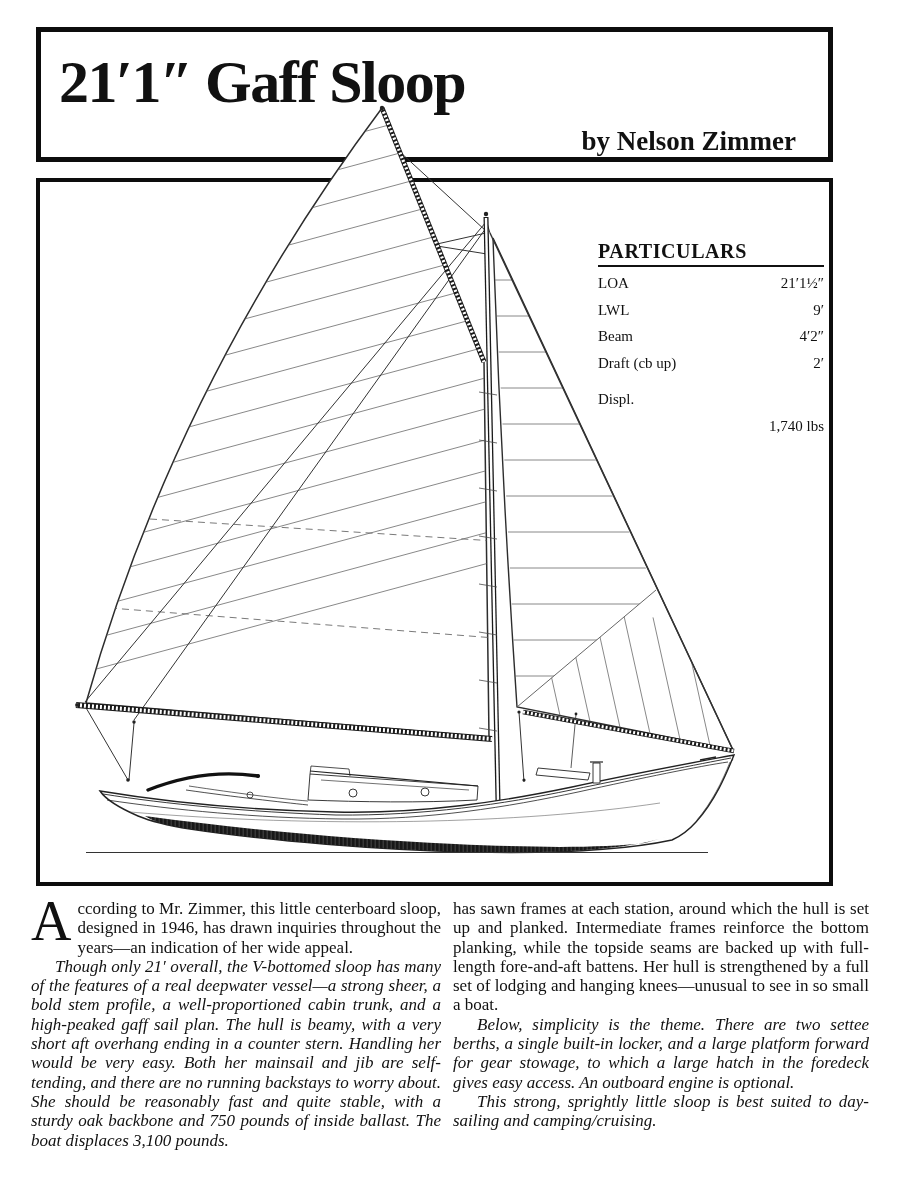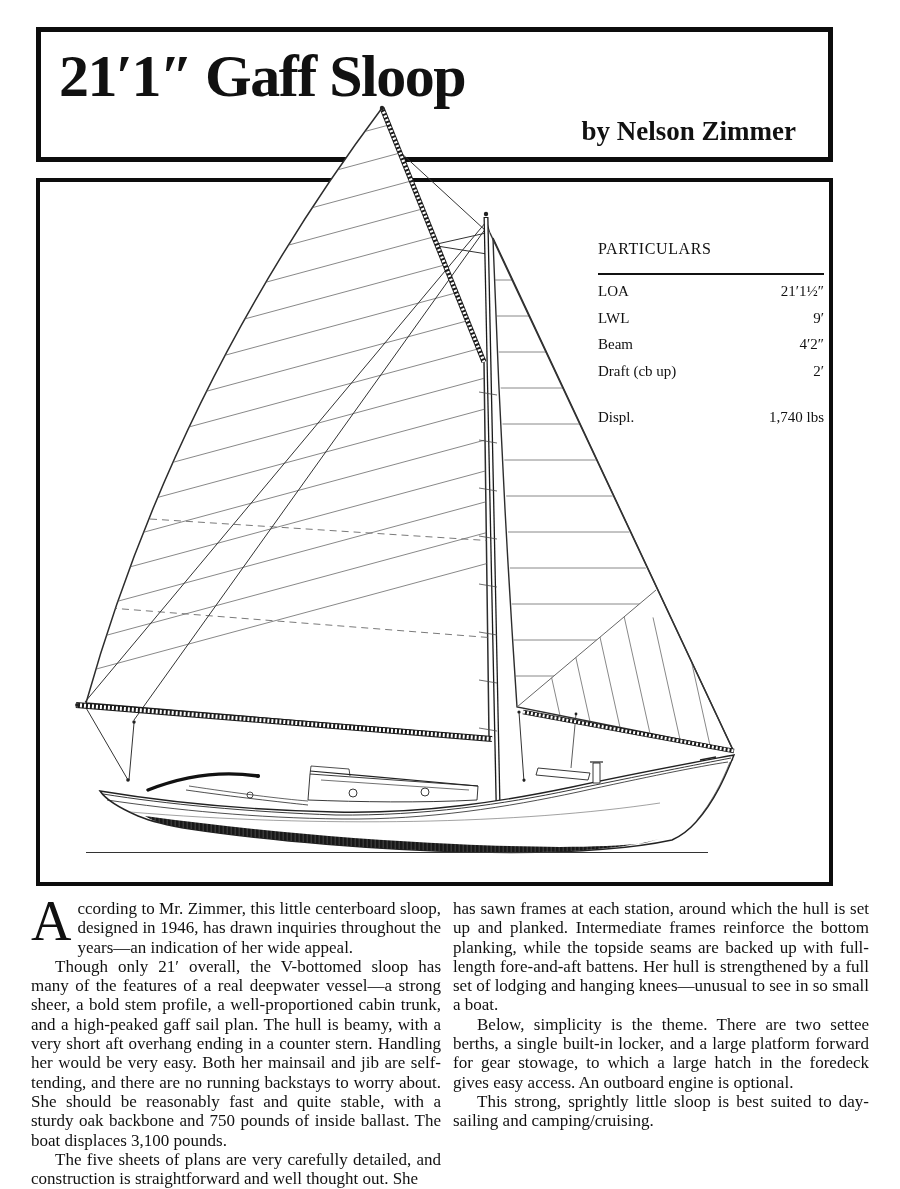--- a/index.html
+++ b/index.html
@@ -6,48 +6,48 @@
     --ink:#111111; --paper:#ffffff; --line:#2d2d2d; --border:#0d0d0d;
   }
   *{box-sizing:border-box; margin:0; padding:0;}
   html,body{background:#e8e8e8;}
   body{font-family:"Liberation Serif", serif;}
   .page{position:relative; width:900px; height:1189px; background:var(--paper); margin:0 auto; overflow:hidden;}
 
   
   .title-box{position:absolute; left:36px; top:27px; width:797px; height:135px;
     border:5px solid var(--border); z-index:1;}
-  .title-box h1{position:absolute; left:18px; top:10px; font-size:60px; font-weight:bold;
+  .title-box h1{position:absolute; left:18px; top:16px; font-size:60px; font-weight:bold;
     letter-spacing:-1.5px; color:var(--ink); white-space:nowrap;}
-  .byline{position:absolute; right:32px; bottom:10px; font-size:27px; font-weight:bold; color:var(--ink);}
+  .byline{position:absolute; right:32px; bottom:0; font-size:27px; font-weight:bold; color:var(--ink);}
 
   
   .drawing-box{position:absolute; left:36px; top:178px; width:797px; height:708px;
     border:4px solid var(--border); z-index:1; background:var(--paper);}
 
   
   .particulars{position:absolute; left:598px; top:240px; width:226px; z-index:4; color:var(--ink);}
-  .p-head{font-size:16px; font-weight:normal; letter-spacing:.6px; padding-bottom:15px;
+  .p-head{font-size:20px; font-weight:bold; letter-spacing:.6px; padding-bottom:2px;
     border-bottom:2px solid var(--ink); margin-bottom:3px;}
   .p-row{display:flex; justify-content:space-between; font-size:15px; line-height:26.5px;}
   .p-row .p-label{white-space:nowrap;}
   .p-row .p-value{white-space:nowrap; text-align:right;}
   .p-row.indent .p-label{padding-left:46px;}
-  .p-row.gap{margin-top:20px;}
+  .p-row.gap{margin-top:10px;flex-direction:column;}
 
   
   svg.boat{position:absolute; left:0; top:0; z-index:3; pointer-events:none;}
 
   
   .article{position:absolute; left:31px; top:899px; width:838px; height:290px; overflow:hidden;
     display:flex; z-index:2; color:var(--ink);}
   .col{font-size:17px; line-height:19.3px; text-align:justify; hyphens:auto; -webkit-hyphens:auto;}
   .col-left{width:410px; margin-right:12px;}
   .col-right{width:416px;}
-  .col p.ind{text-indent:24px;}
+  .col p.ind{text-indent:24px;font-style:italic;}
   .dropcap{float:left; font-size:56px; line-height:42px; height:40px; padding:1px 6px 0 0; color:var(--ink);}
 </style>
 </head>
 <body>
 
 <div class="page">
 
   <header class="title-box">
     <h1>21′1″ Gaff Sloop</h1>
     <div class="byline">by Nelson Zimmer</div>
@@ -230,21 +230,20 @@
       <path d="M148,790 C186,775 224,771 258,776" fill="none" stroke="#111111" stroke-width="3.4" stroke-linecap="round"></path>
       <circle cx="258" cy="776" r="2" fill="#111111"></circle>
       <line x1="700" y1="760" x2="716" y2="757" stroke="#222222" stroke-width="1.6"></line>
     </g>
   </svg>
 
   <main class="article">
     <div class="col col-left">
       <p><span class="dropcap">A</span><span>ccording to Mr. Zimmer, this little centerboard sloop, designed in 1946, has drawn inquiries throughout the years—an indication of her wide appeal.</span></p>
       <p class="ind">Though only 21′ overall, the V-bottomed sloop has many of the features of a real deepwater vessel—a strong sheer, a bold stem profile, a well-proportioned cabin trunk, and a high-peaked gaff sail plan. The hull is beamy, with a very short aft overhang ending in a counter stern. Handling her would be very easy. Both her mainsail and jib are self-tending, and there are no running backstays to worry about. She should be reasonably fast and quite stable, with a sturdy oak backbone and 750 pounds of inside ballast. The boat displaces 3,100 pounds.</p>
-      <p class="ind">The five sheets of plans are very carefully detailed, and construction is straightforward and well thought out. She</p>
     </div>
     <div class="col col-right">
       <p>has sawn frames at each station, around which the hull is set up and planked. Intermediate frames reinforce the bottom planking, while the topside seams are backed up with full-length fore-and-aft battens. Her hull is strengthened by a full set of lodging and hanging knees—unusual to see in so small a boat.</p>
       <p class="ind">Below, simplicity is the theme. There are two settee berths, a single built-in locker, and a large platform forward for gear stowage, to which a large hatch in the foredeck gives easy access. An outboard engine is optional.</p>
       <p class="ind">This strong, sprightly little sloop is best suited to day-sailing and camping/cruising.</p>
     </div>
   </main>
 
 </div>
 

